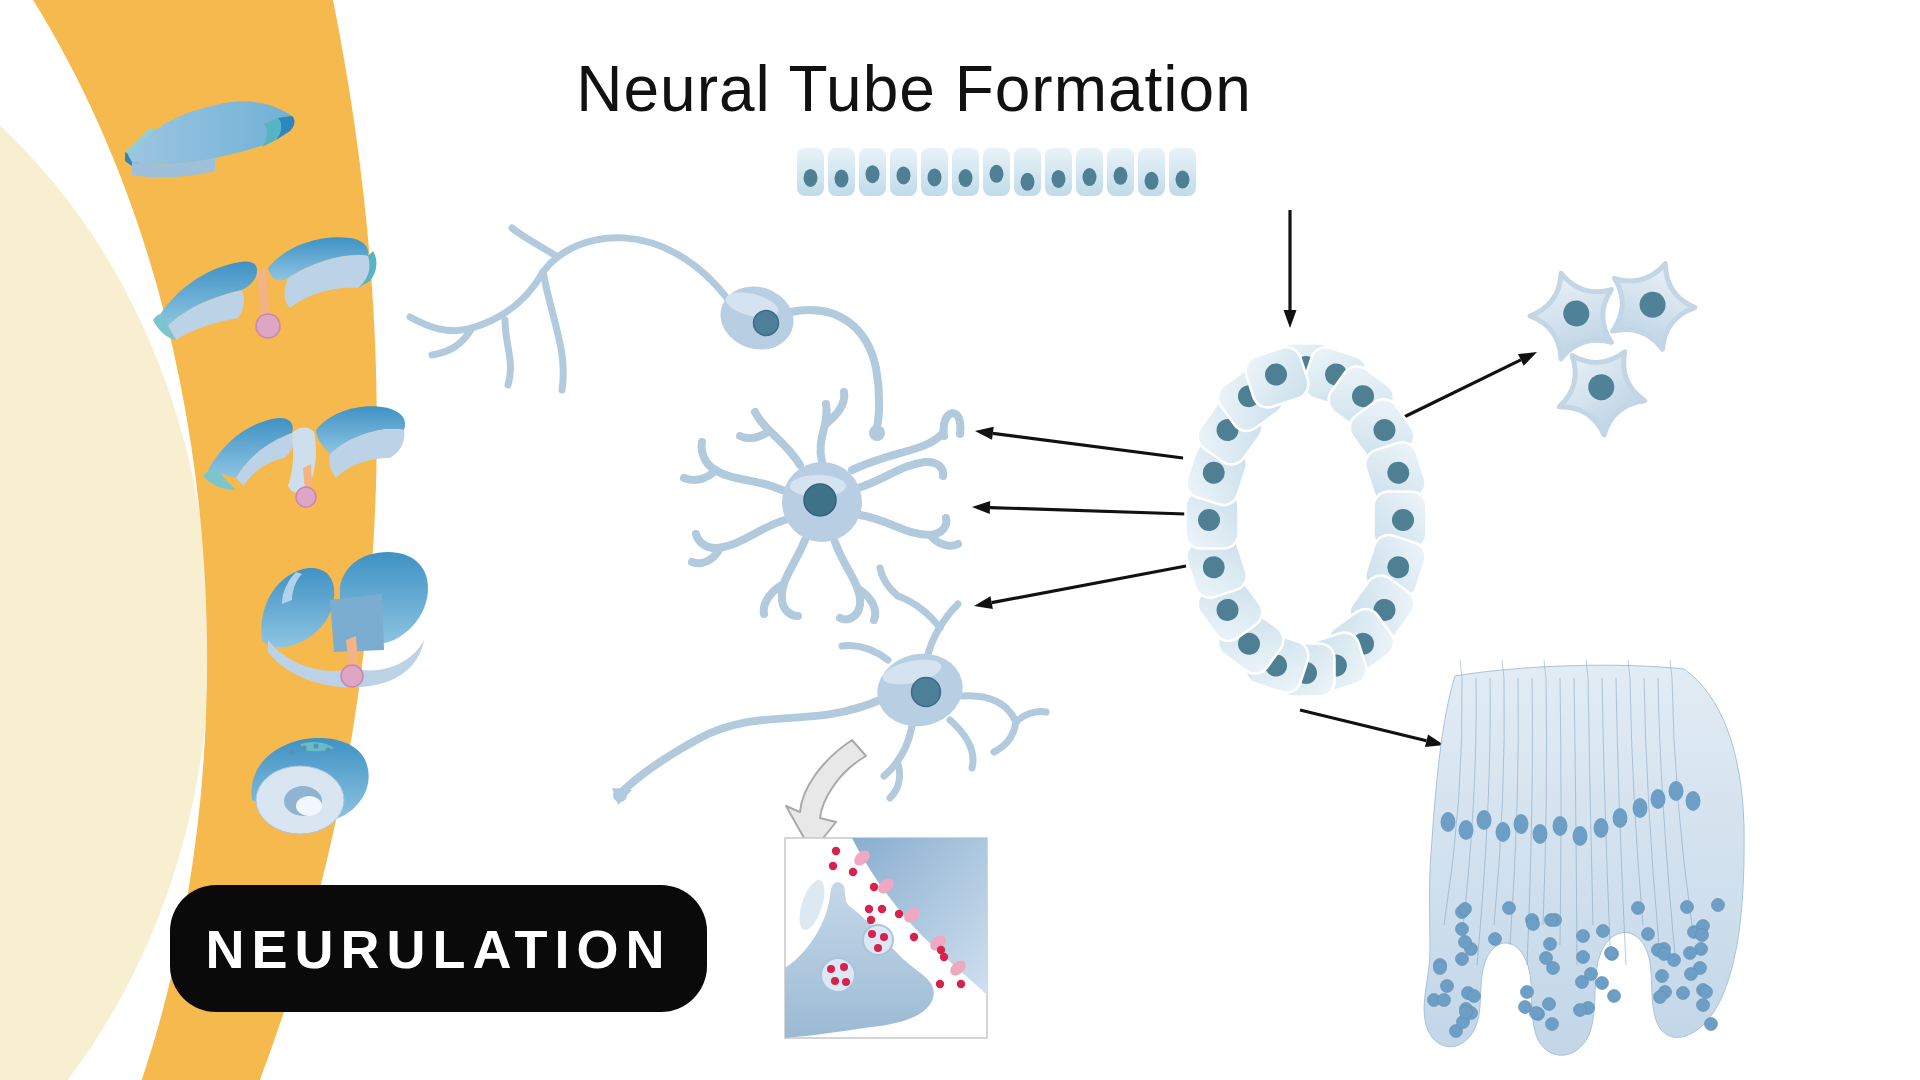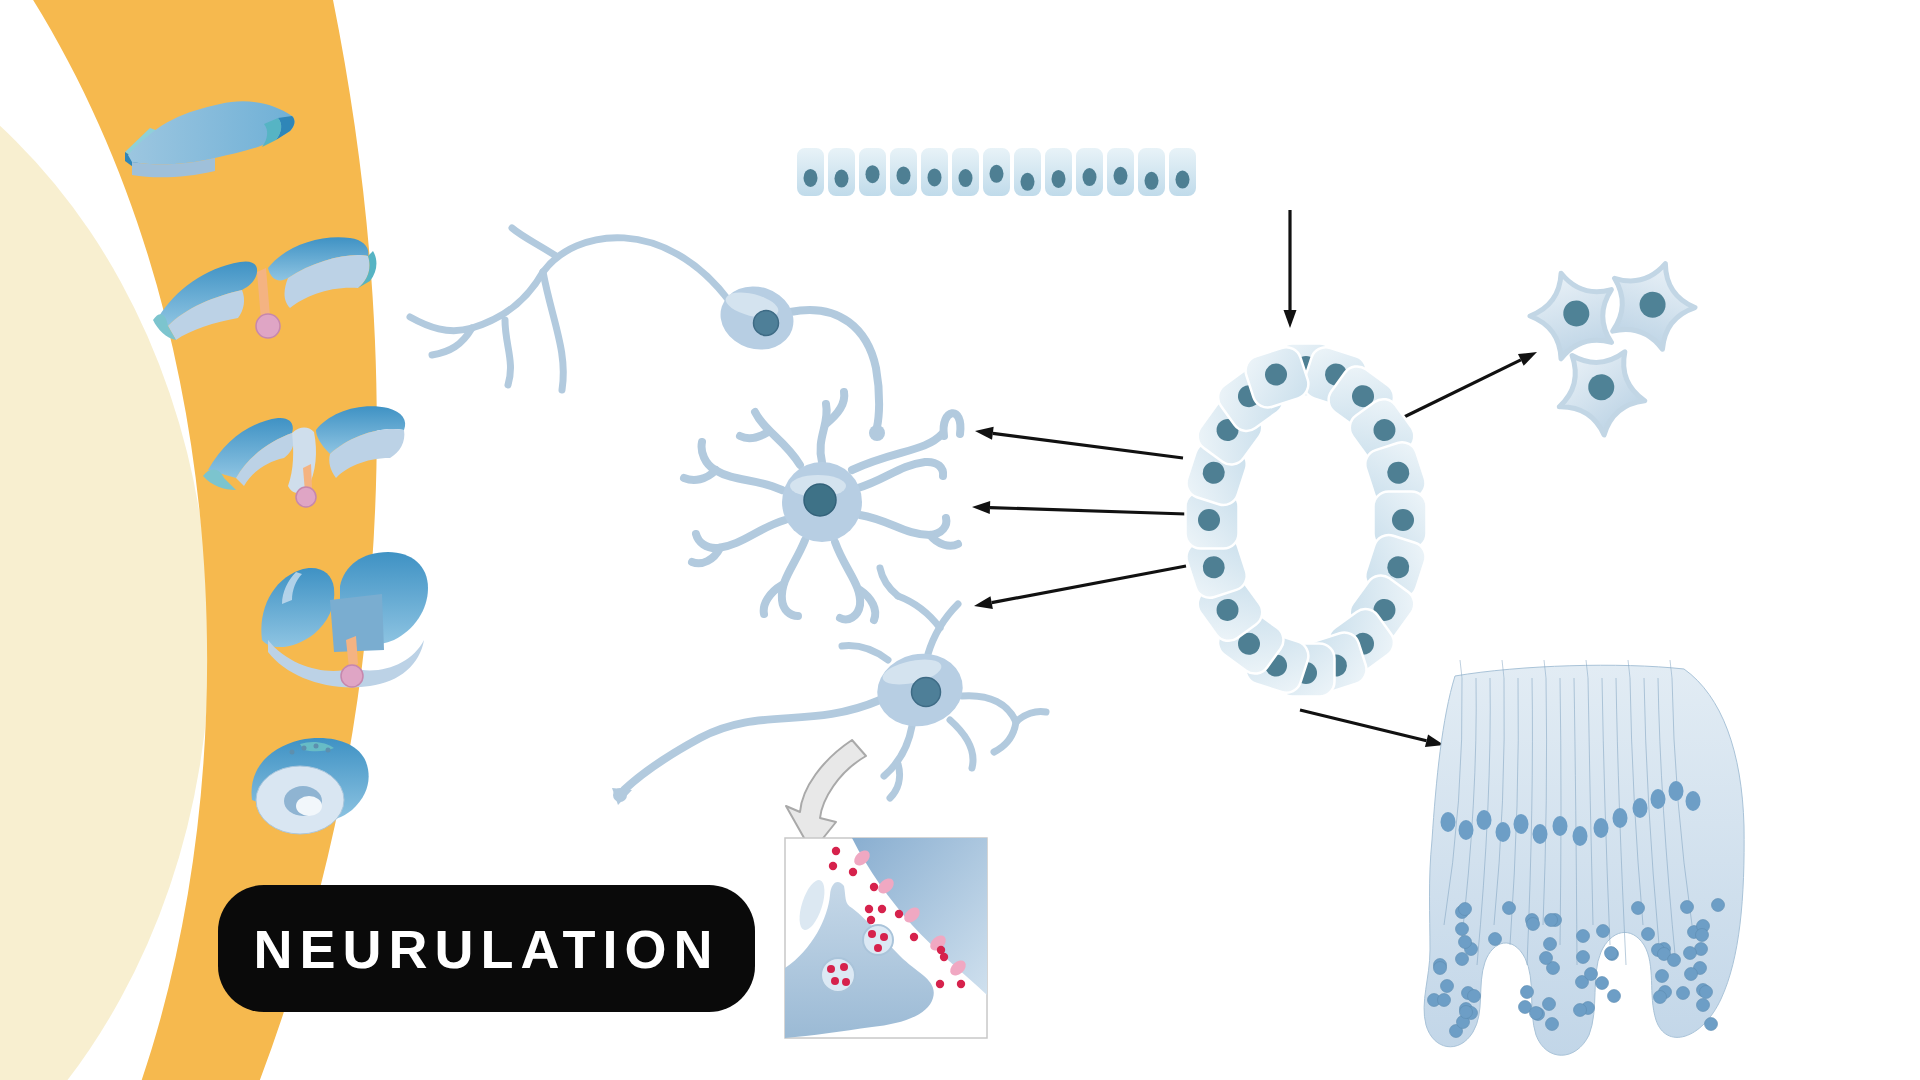--- a/index.html
+++ b/index.html
@@ -2,21 +2,21 @@
 <html><head>
 <meta charset="utf-8">
 <style>
   html,body{margin:0;padding:0;background:#ffffff;}
   .stage{position:relative;width:1920px;height:1080px;overflow:hidden;background:#ffffff;
          font-family:"Liberation Sans", sans-serif;}
   .stage svg{position:absolute;left:0;top:0;}
   .title{position:absolute;left:914px;top:52px;transform:translateX(-50%);
          font-size:64px;font-weight:400;color:#111;white-space:nowrap;letter-spacing:1px;}
   .badge{position:absolute;left:170px;top:885px;width:537px;height:127px;background:#0a0a0a;
-         border-radius:46px;display:flex;align-items:center;justify-content:center;margin-left:48px;}
+         border-radius:46px;display:flex;align-items:center;justify-content:center;}
   .badge span{color:#ffffff;font-size:54px;font-weight:700;letter-spacing:7px;}
 </style>
 </head>
 <body>
 
 <div class="stage">
 
 <svg id="art" viewBox="0 0 1920 1080" width="1920" height="1080">
   <defs>
     <linearGradient id="gCell" x1="0" y1="0" x2="0" y2="1">
@@ -475,18 +475,19 @@
           <circle cx="899" cy="914" r="4.2" fill="#d6224c"></circle>
           <circle cx="914" cy="937" r="4.2" fill="#d6224c"></circle>
           <circle cx="941" cy="950" r="4.2" fill="#d6224c"></circle>
           <circle cx="944" cy="957" r="4.2" fill="#d6224c"></circle>
           <circle cx="940" cy="984" r="4.2" fill="#d6224c"></circle>
           <circle cx="961" cy="984" r="4.2" fill="#d6224c"></circle>
         </g>
   </g>
 </svg>
 
+<div class="title">Neural Tube Formation</div>
 
 <div class="badge">
   <span>NEURULATION</span>
 </div>
 
 </div>
 
 </body></html>

